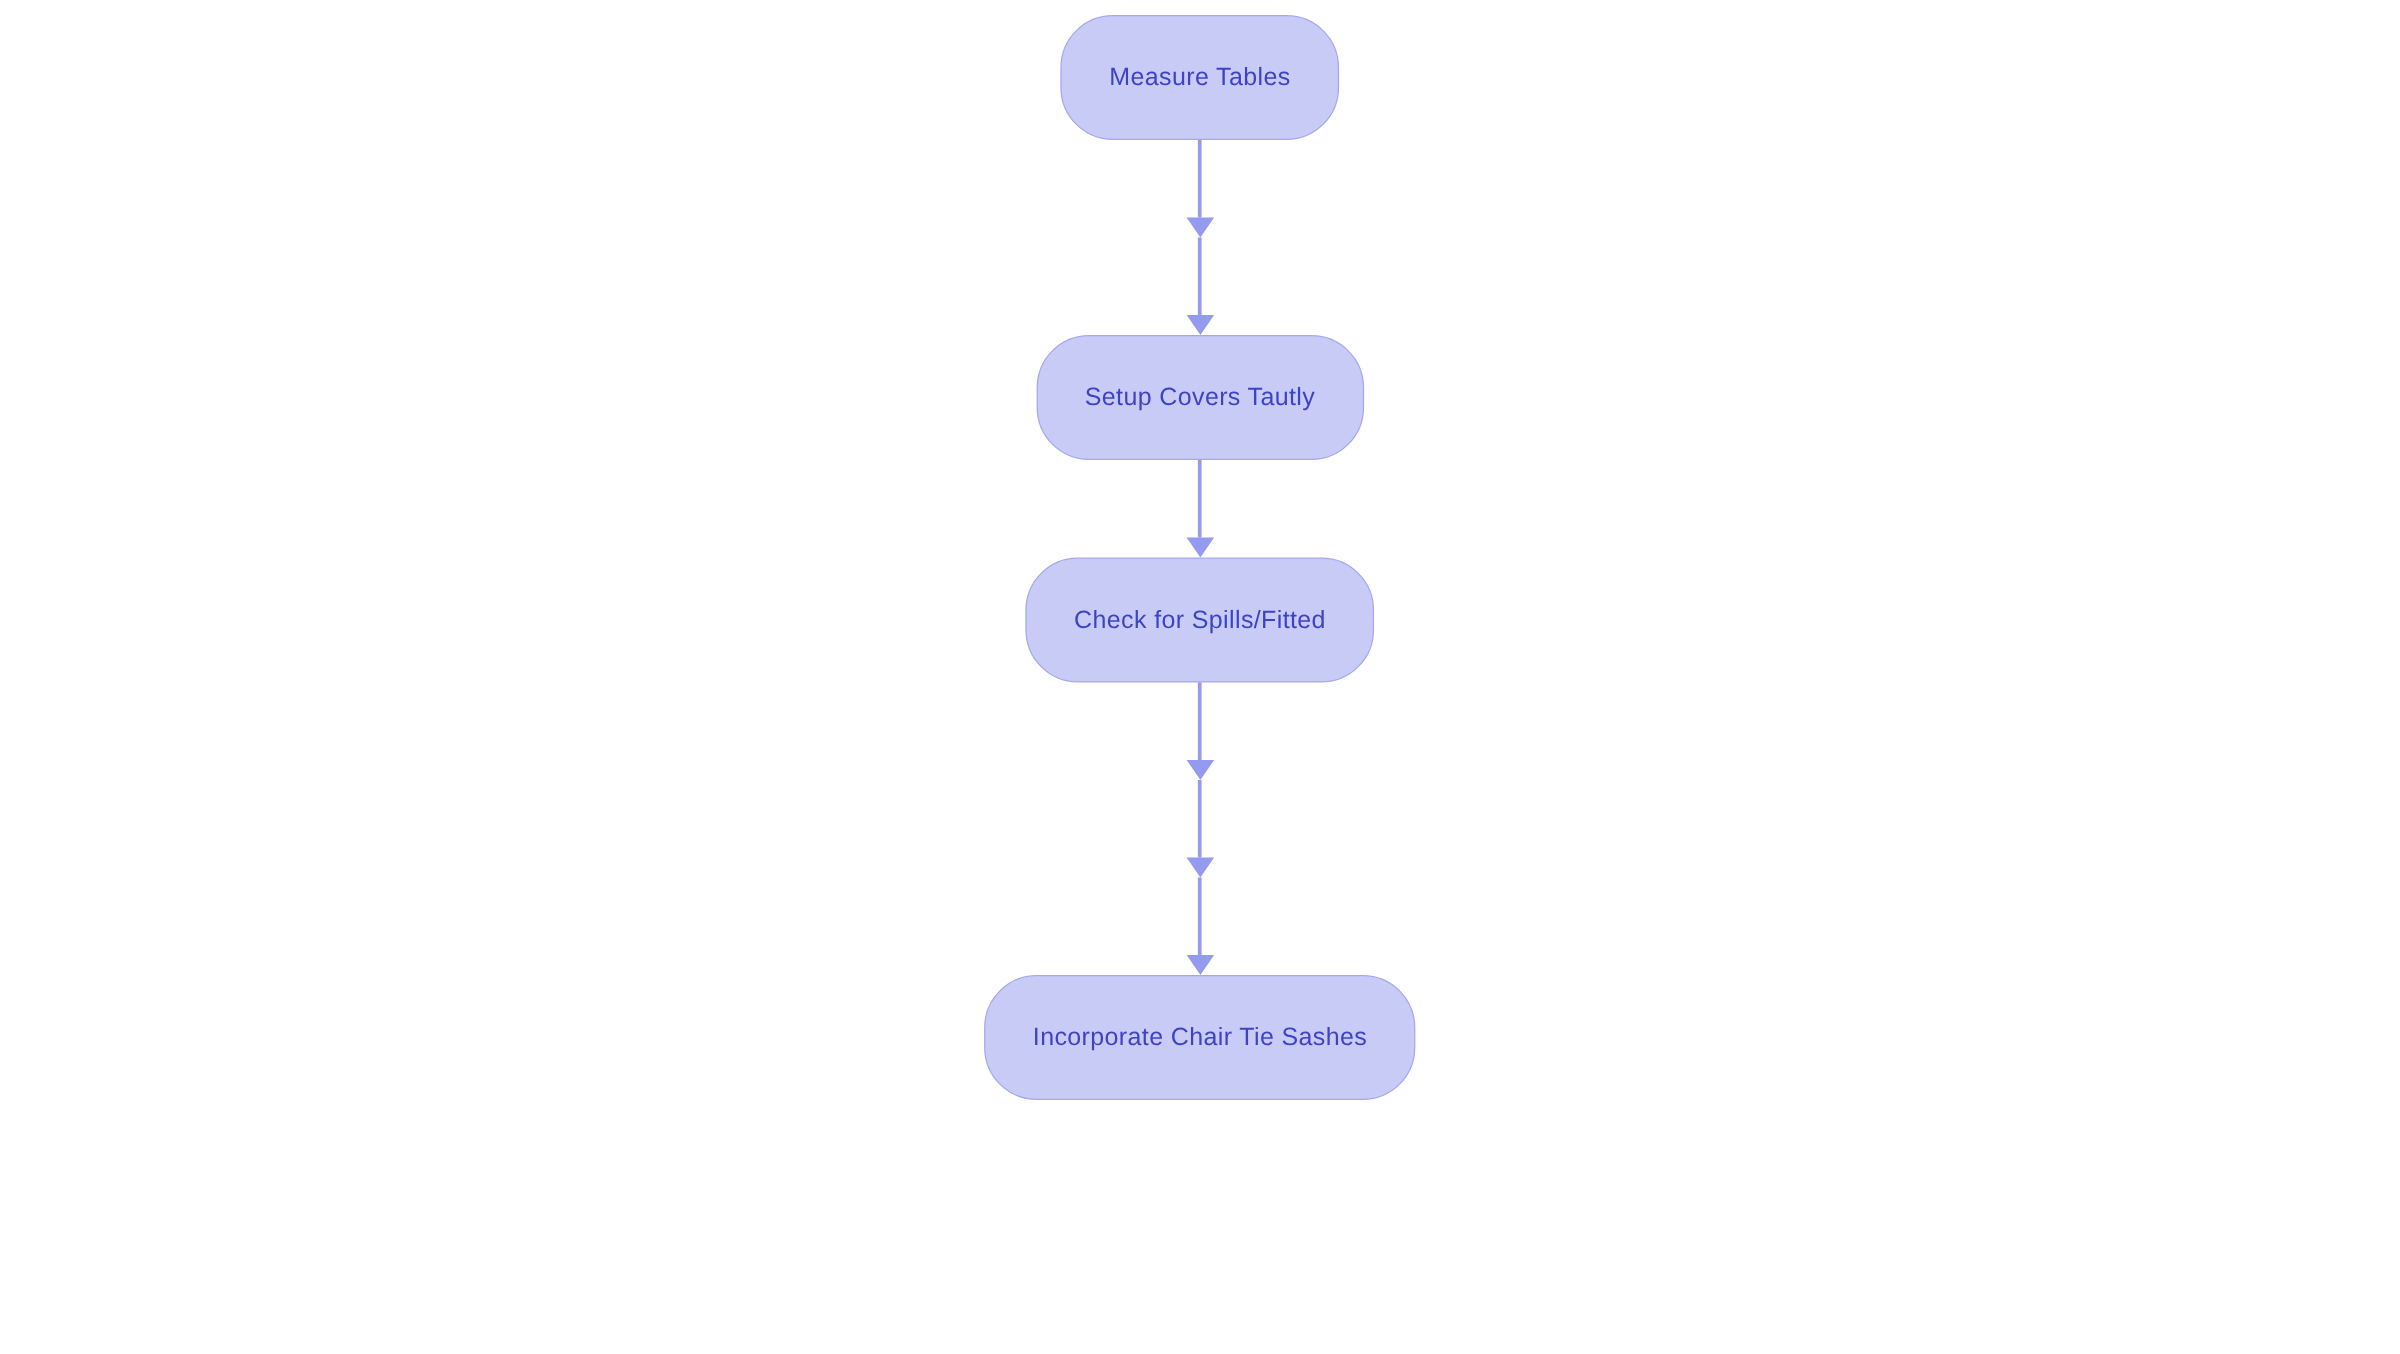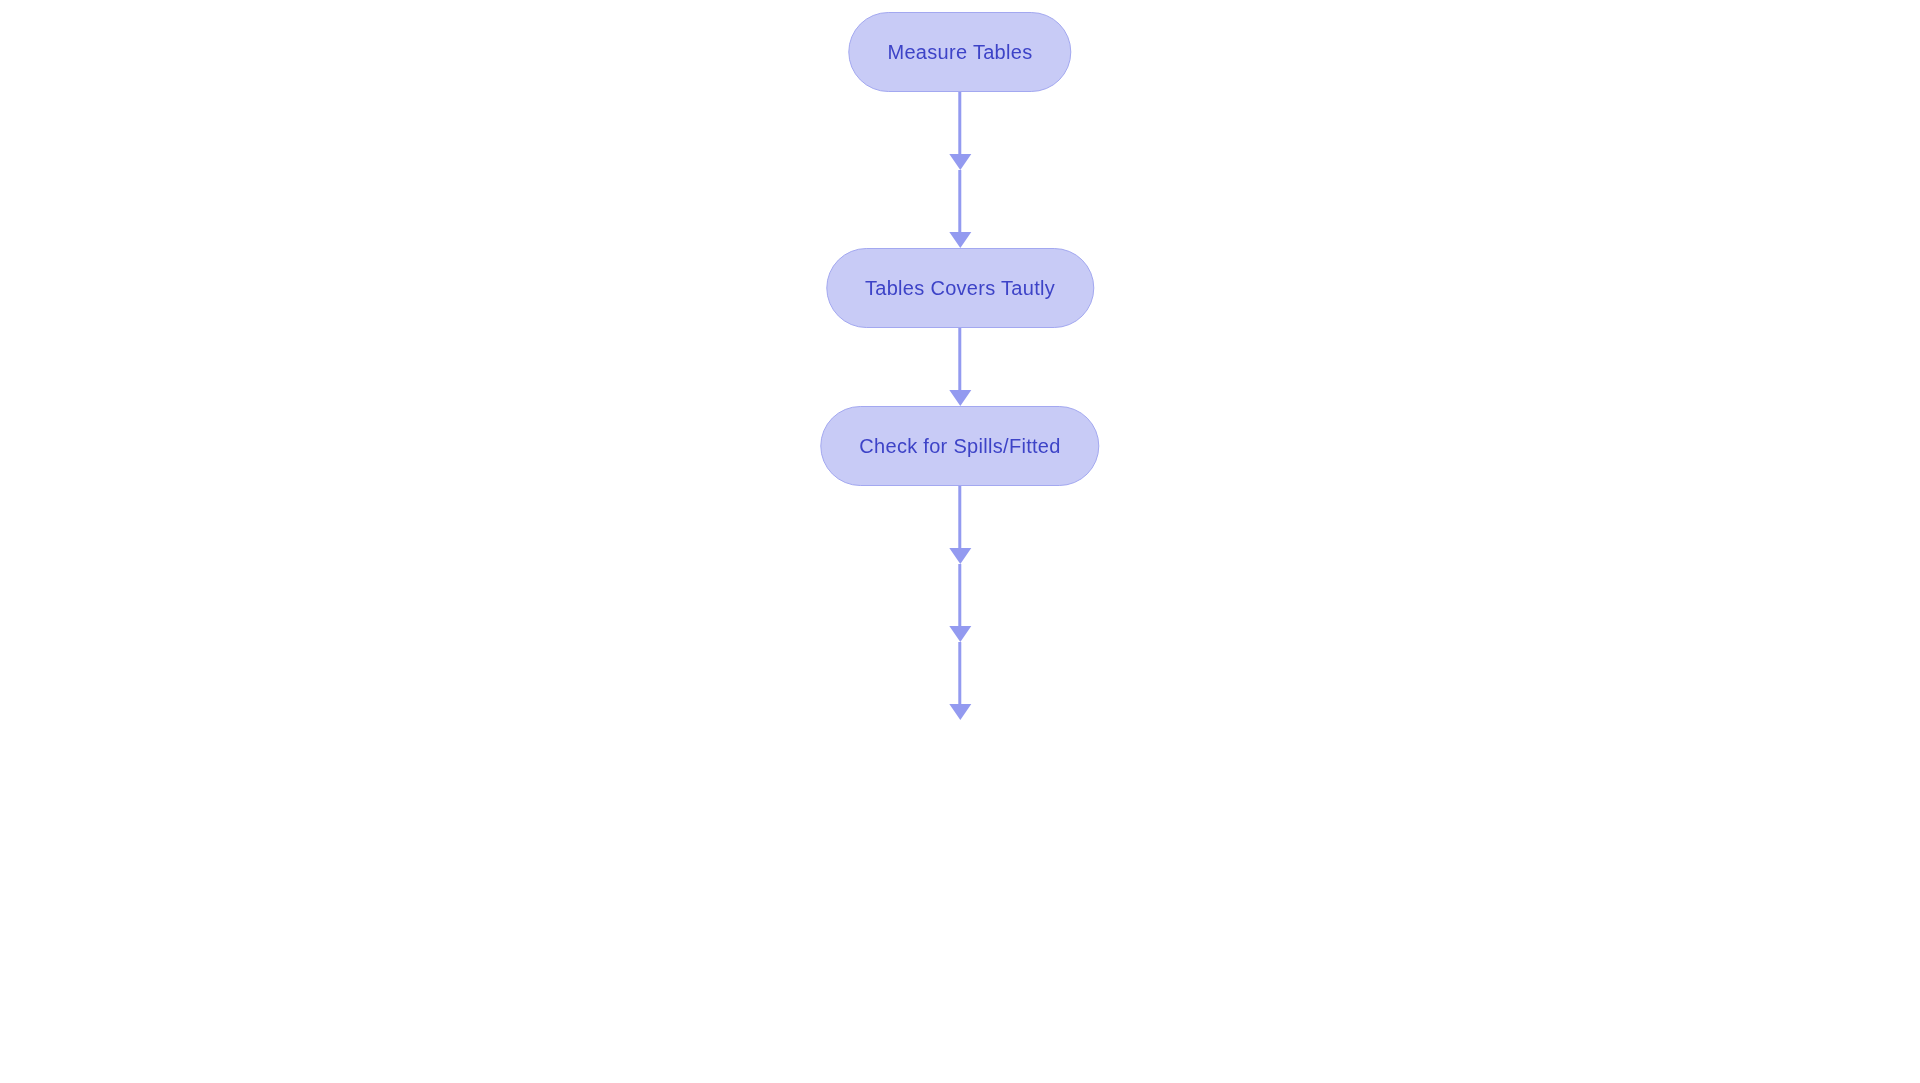--- a/index.html
+++ b/index.html
@@ -26,21 +26,21 @@
   .flow {
     position: absolute;
     top: 12px;
     left: 50%;
     transform: translateX(-50%);
     display: flex;
     flex-direction: column;
     align-items: center;
   }
   .node {
-    height: 80px;
+    height: 100px;
     padding: 0 38px;
     border-radius: 42px;
     background: var(--node-fill);
     border: 1.5px solid var(--node-border);
     display: flex;
     align-items: center;
     justify-content: center;
     white-space: nowrap;
   }
   .node-label {
@@ -83,21 +83,21 @@
       <div class="connector-head"></div>
     </div>
 
 
     <div class="connector">
       <div class="connector-line"></div>
       <div class="connector-head"></div>
     </div>
 
     <div class="node">
-      <span class="node-label">Tables Covers Tautly</span>
+      <span class="node-label">Setup Covers Tautly</span>
     </div>
 
     <div class="connector">
       <div class="connector-line"></div>
       <div class="connector-head"></div>
     </div>
 
     <div class="node">
       <span class="node-label">Check for Spills/Fitted</span>
     </div>
@@ -112,15 +112,18 @@
       <div class="connector-line"></div>
       <div class="connector-head"></div>
     </div>
 
 
     <div class="connector">
       <div class="connector-line"></div>
       <div class="connector-head"></div>
     </div>
 
+    <div class="node">
+      <span class="node-label">Incorporate Chair Tie Sashes</span>
+    </div>
 
   </div>
 </div>
 
 </body></html>

